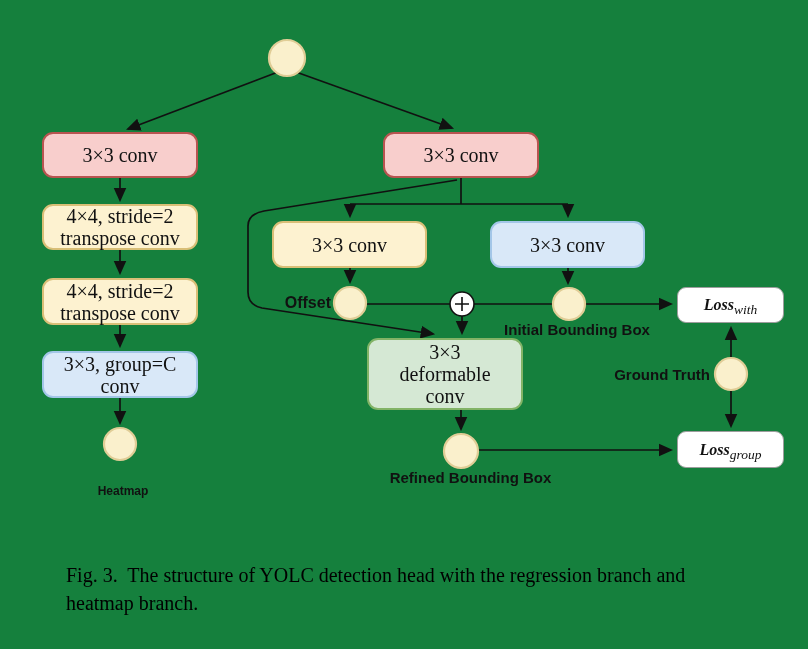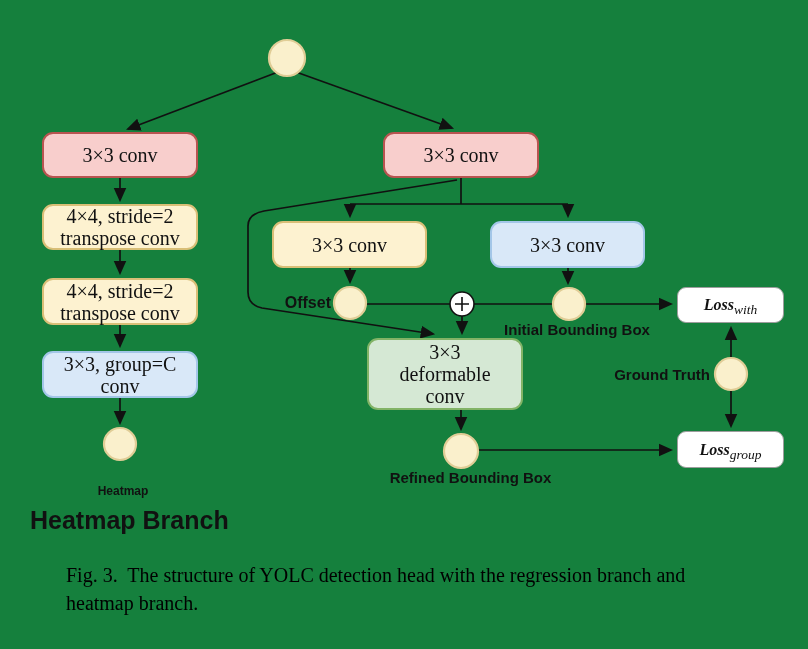--- a/index.html
+++ b/index.html
@@ -122,18 +122,17 @@
     <span class="loss-base">Loss</span>
       <span class="loss-sub">group</span>
   </div>
 
   <div class="lbl lbl-right" style="left:250px;top:295px;width:81px;font-size:16px;">Offset</div>
   <div class="lbl lbl-center" style="left:388px;top:470px;width:165px;">Refined Bounding Box</div>
   <div class="lbl lbl-center" style="left:497px;top:322px;width:160px;">Initial Bounding Box</div>
   <div class="lbl lbl-right" style="left:598px;top:367px;width:112px;">Ground Truth</div>
   <div class="lbl lbl-center" style="left:70px;top:467px;width:106px;font-size:12px;margin-top:16px;">Heatmap</div>
 
-  <div class="branch-title" style="left:30px;top:506px;">Heatmap Branch</div>
 
   <div class="caption" style="left:28px;top:561px;width:766px;">Fig. 3.&nbsp; The structure of YOLC detection head with the regression branch and
 heatmap branch.</div>
 
 </div>
 
 </body></html>

